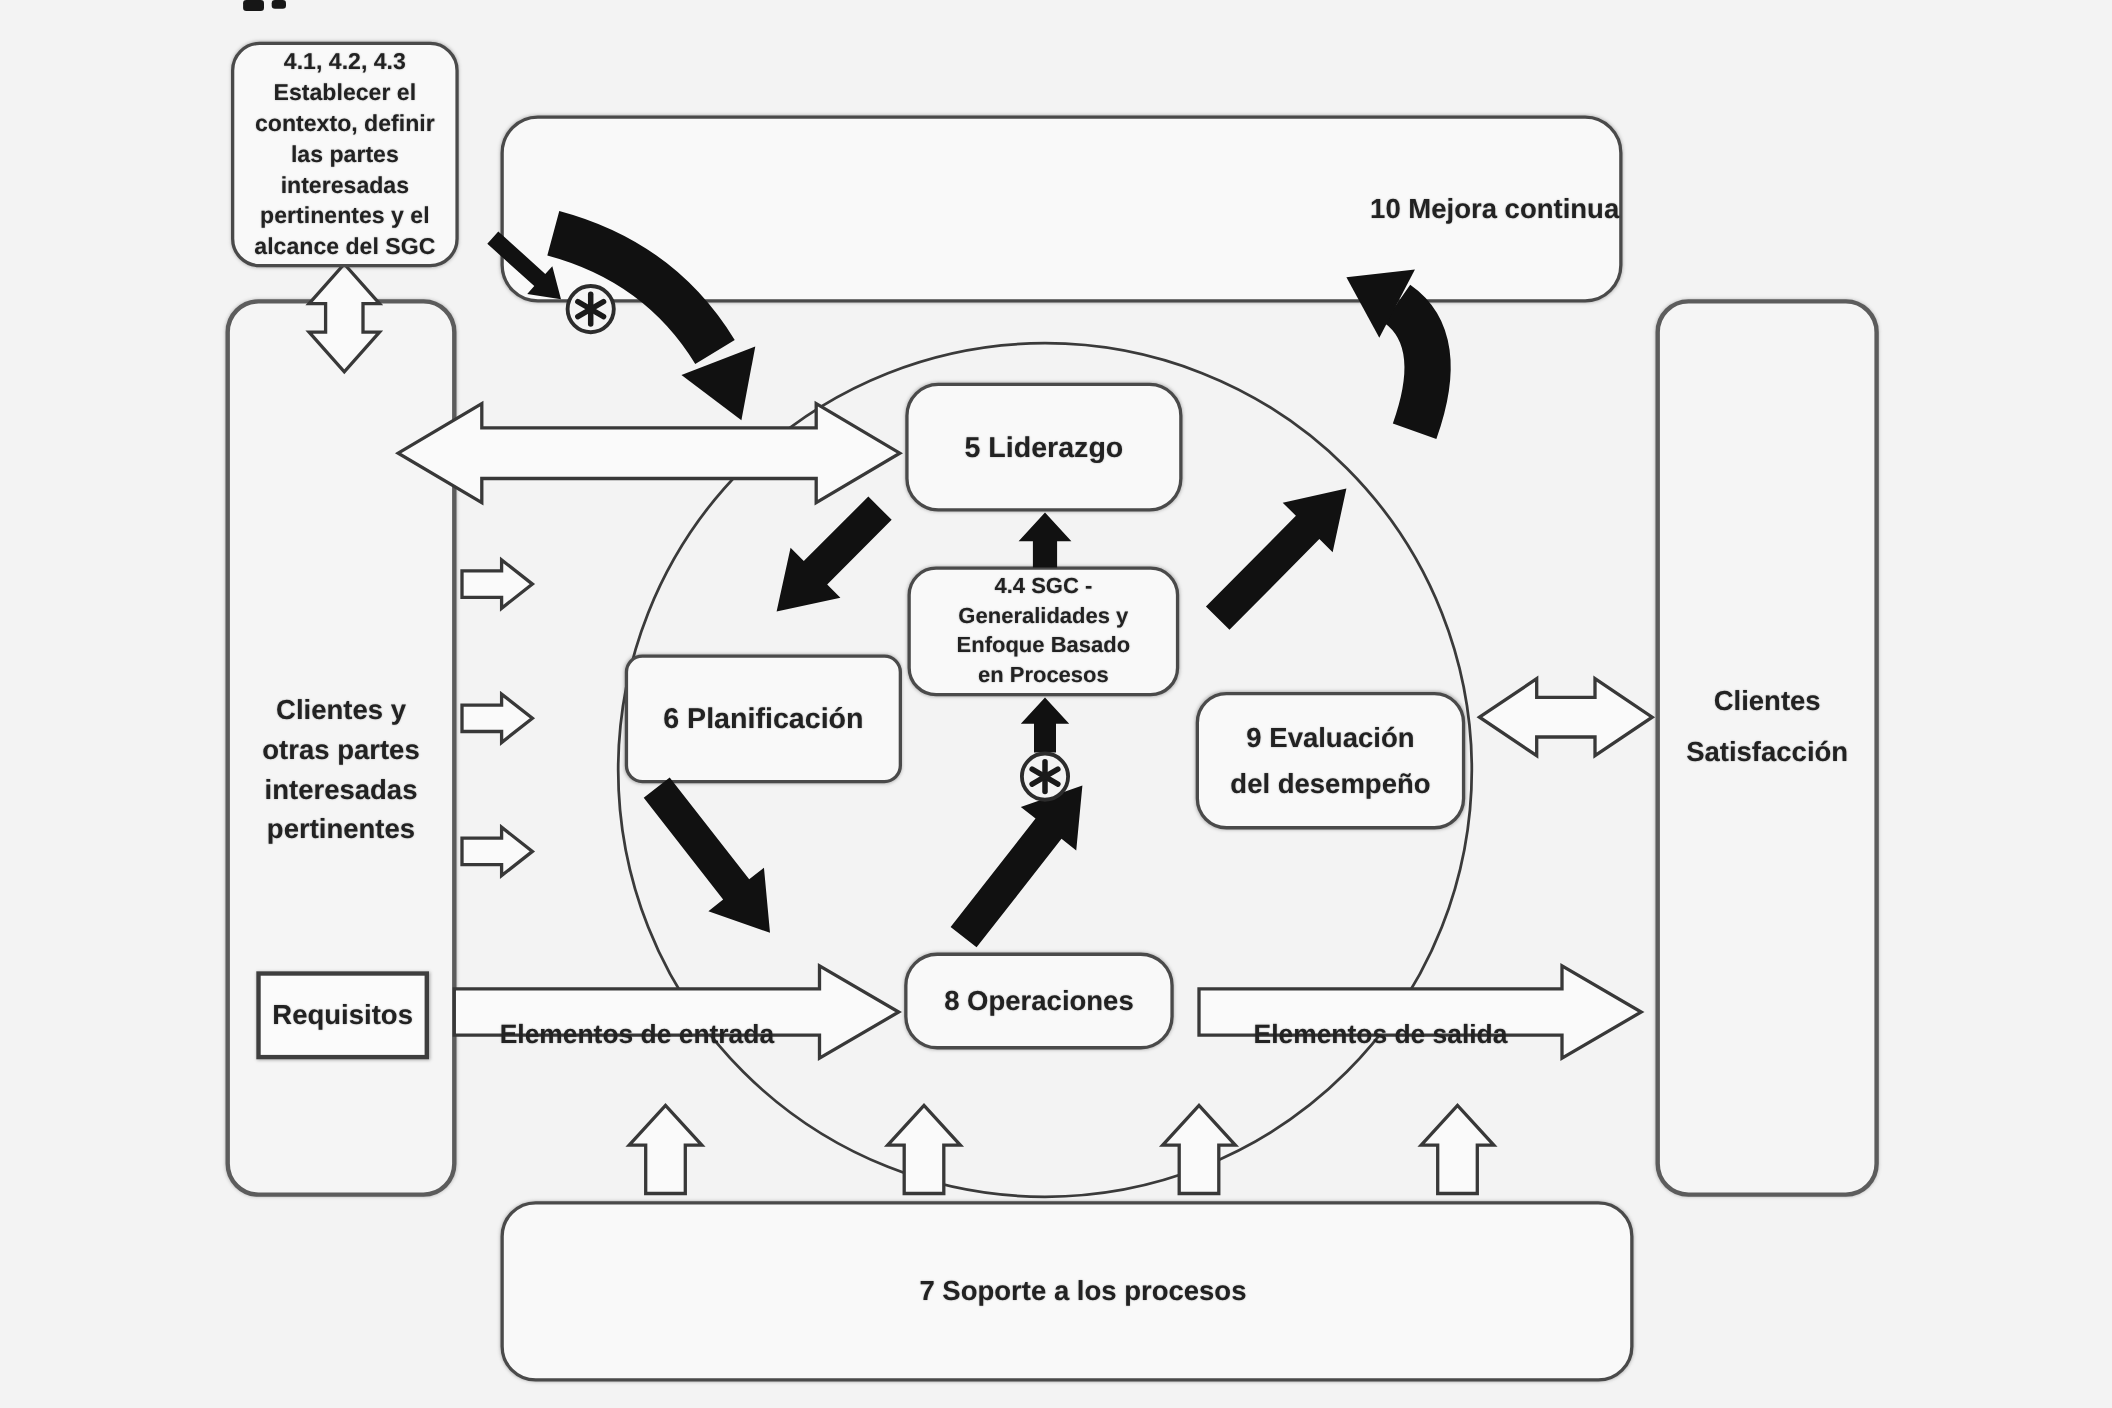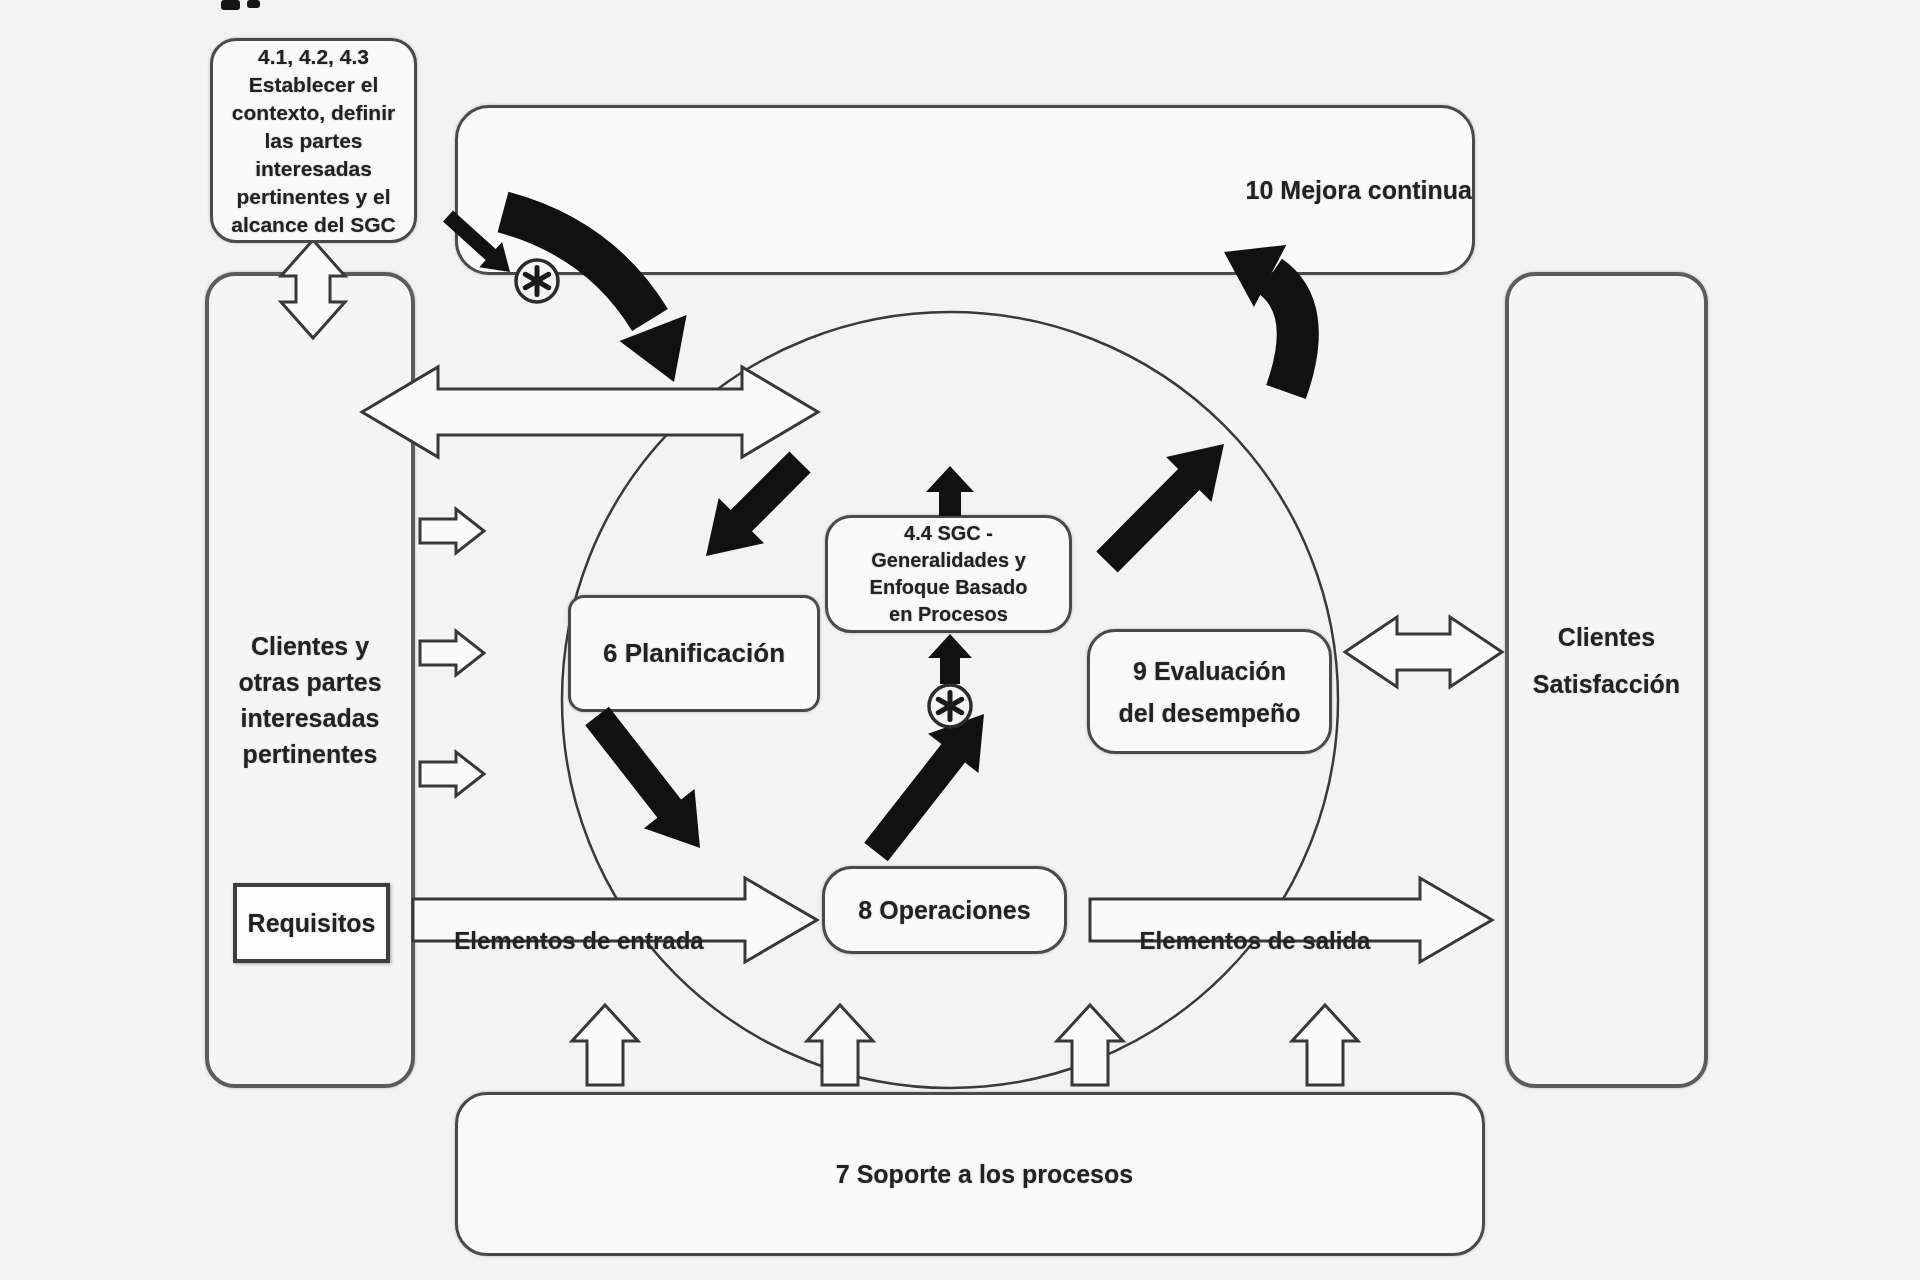--- a/index.html
+++ b/index.html
@@ -83,20 +83,23 @@
     <div>las partes</div>
     <div>interesadas</div>
     <div>pertinentes y el</div>
     <div>alcance del SGC</div>
   </div>
 
   <div class="rbox" style="left:455px;top:60px;width:1020px;height:170px;border-radius:34px;justify-content:flex-end;padding-left:197px;margin-top:45px;">
     <span class="txtsoft" style="font-size:25px;">10 Mejora continua</span>
   </div>
 
+  <div class="rbox" style="left:823px;top:348px;width:252px;height:117px;">
+    <span class="txtsoft" style="font-size:26px;">5 Liderazgo</span>
+  </div>
 
   <div class="rbox lines txtsoft" style="left:825px;top:515px;width:247px;height:118px;border-radius:26px;font-size:20px;line-height:27px;flex-direction:column;">
     <div>4.4 SGC -</div>
     <div>Generalidades y</div>
     <div>Enfoque Basado</div>
     <div>en Procesos</div>
   </div>
 
   <div class="rbox" style="left:568px;top:595px;width:252px;height:117px;border-radius:16px;">
     <span class="txtsoft" style="font-size:26px;">6 Planificación</span>

